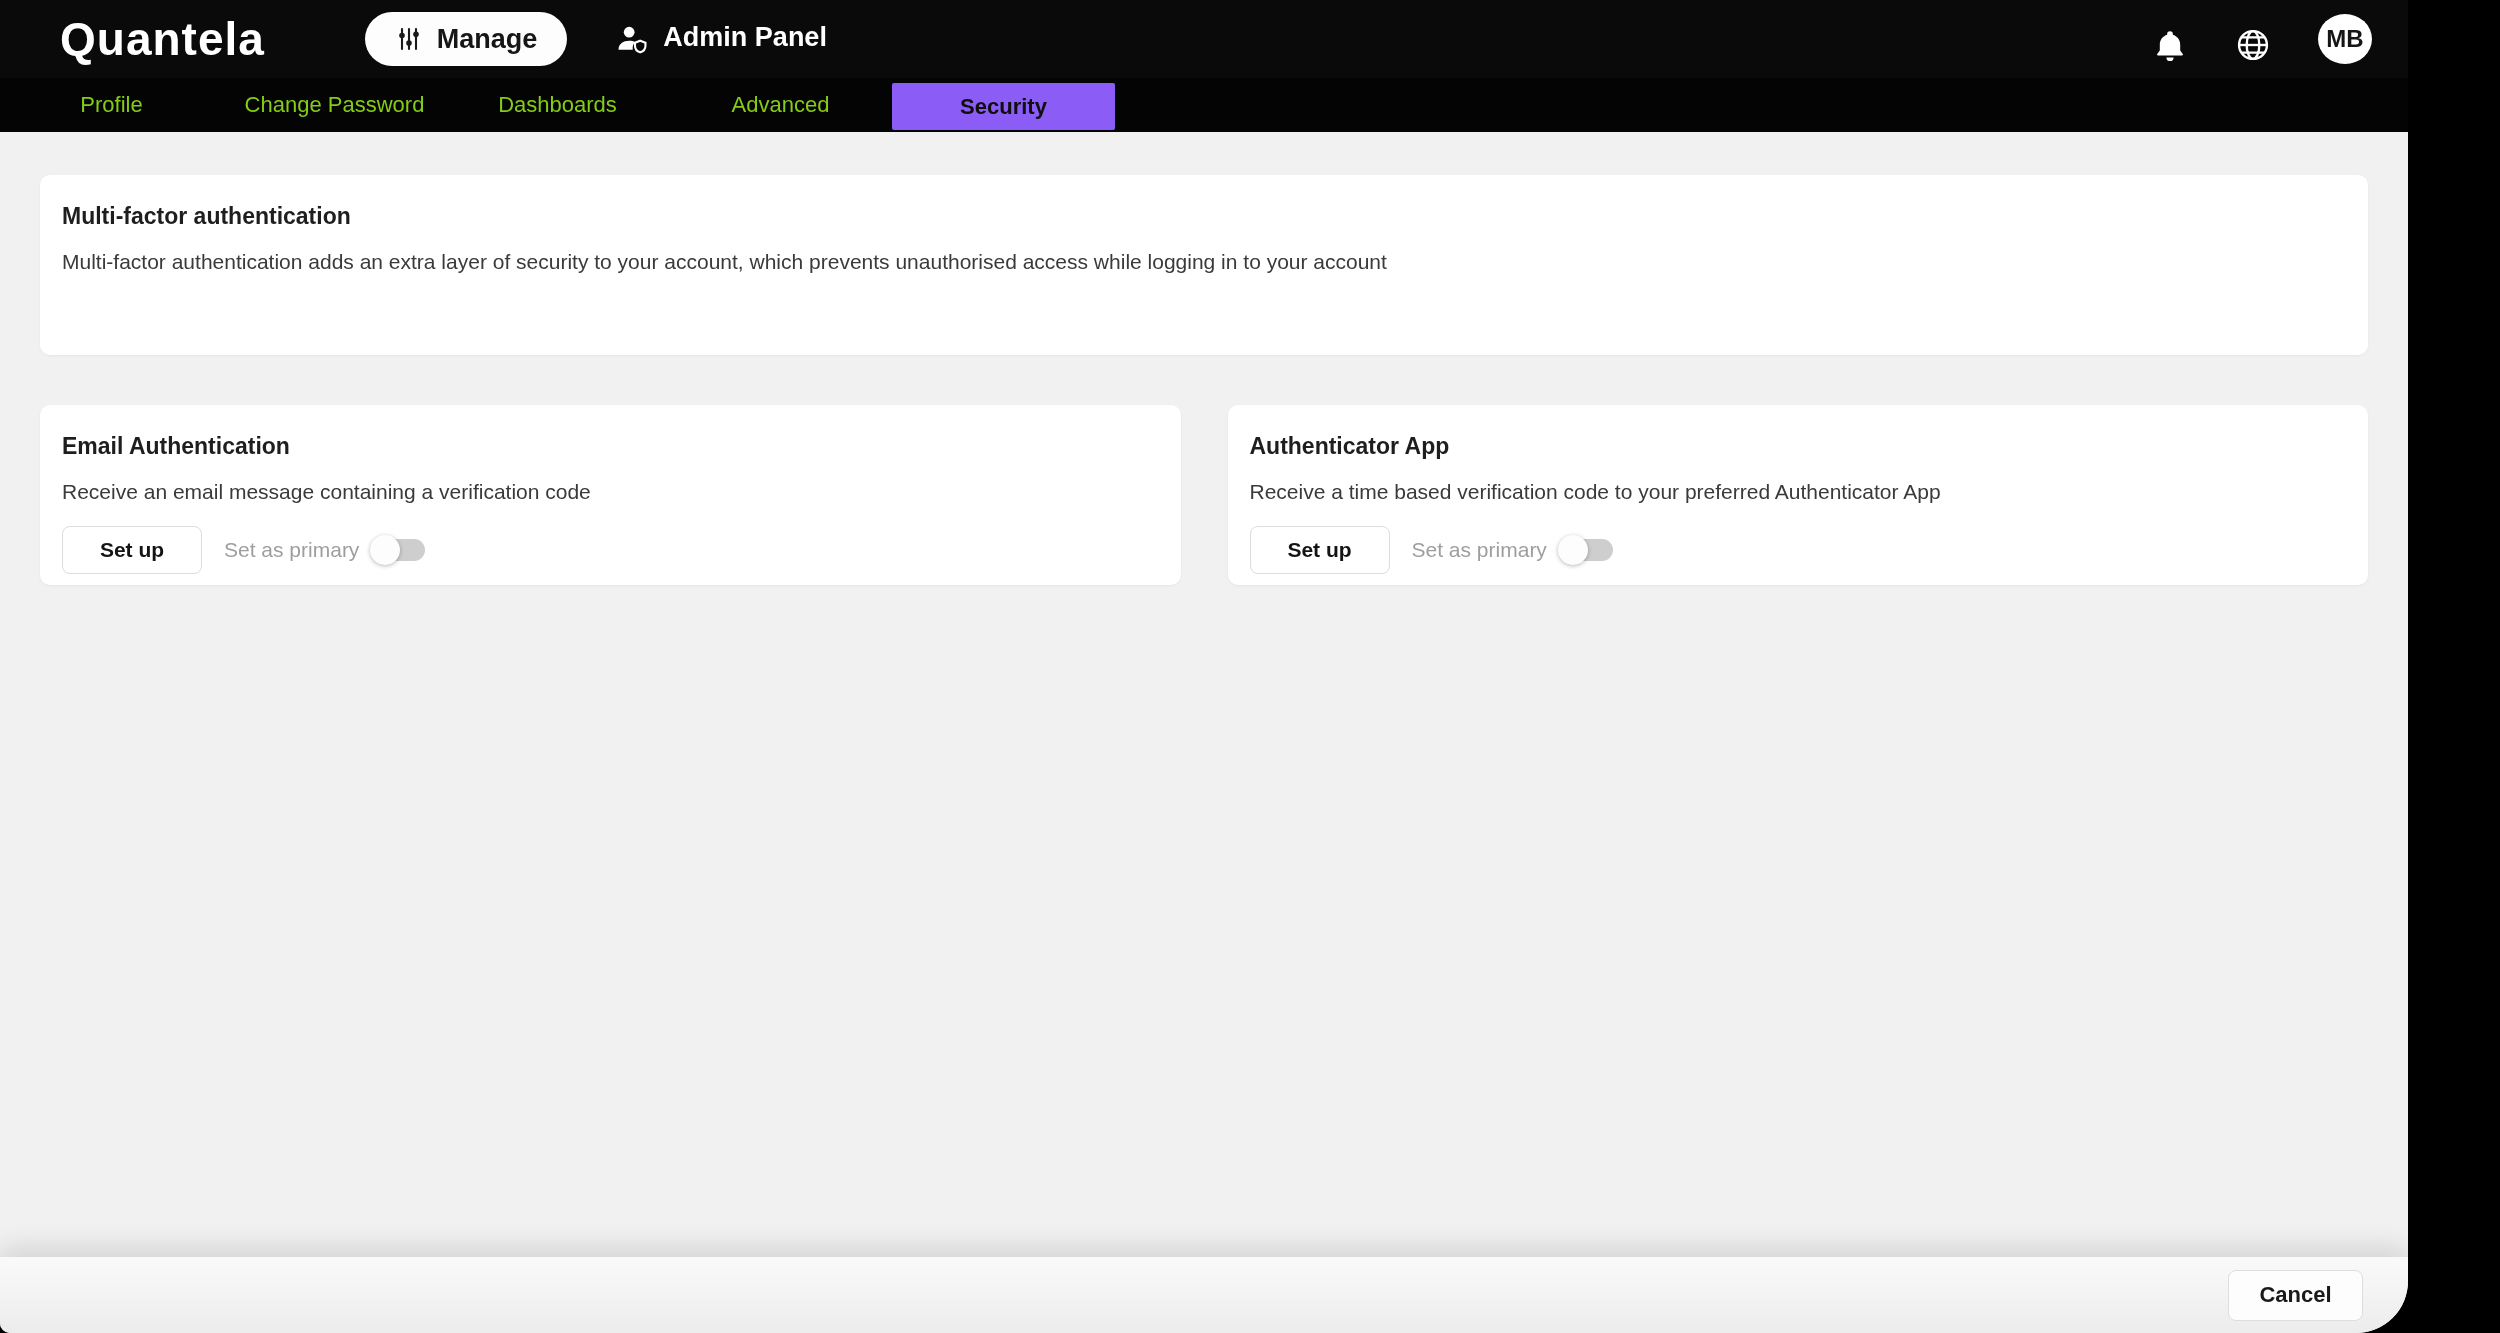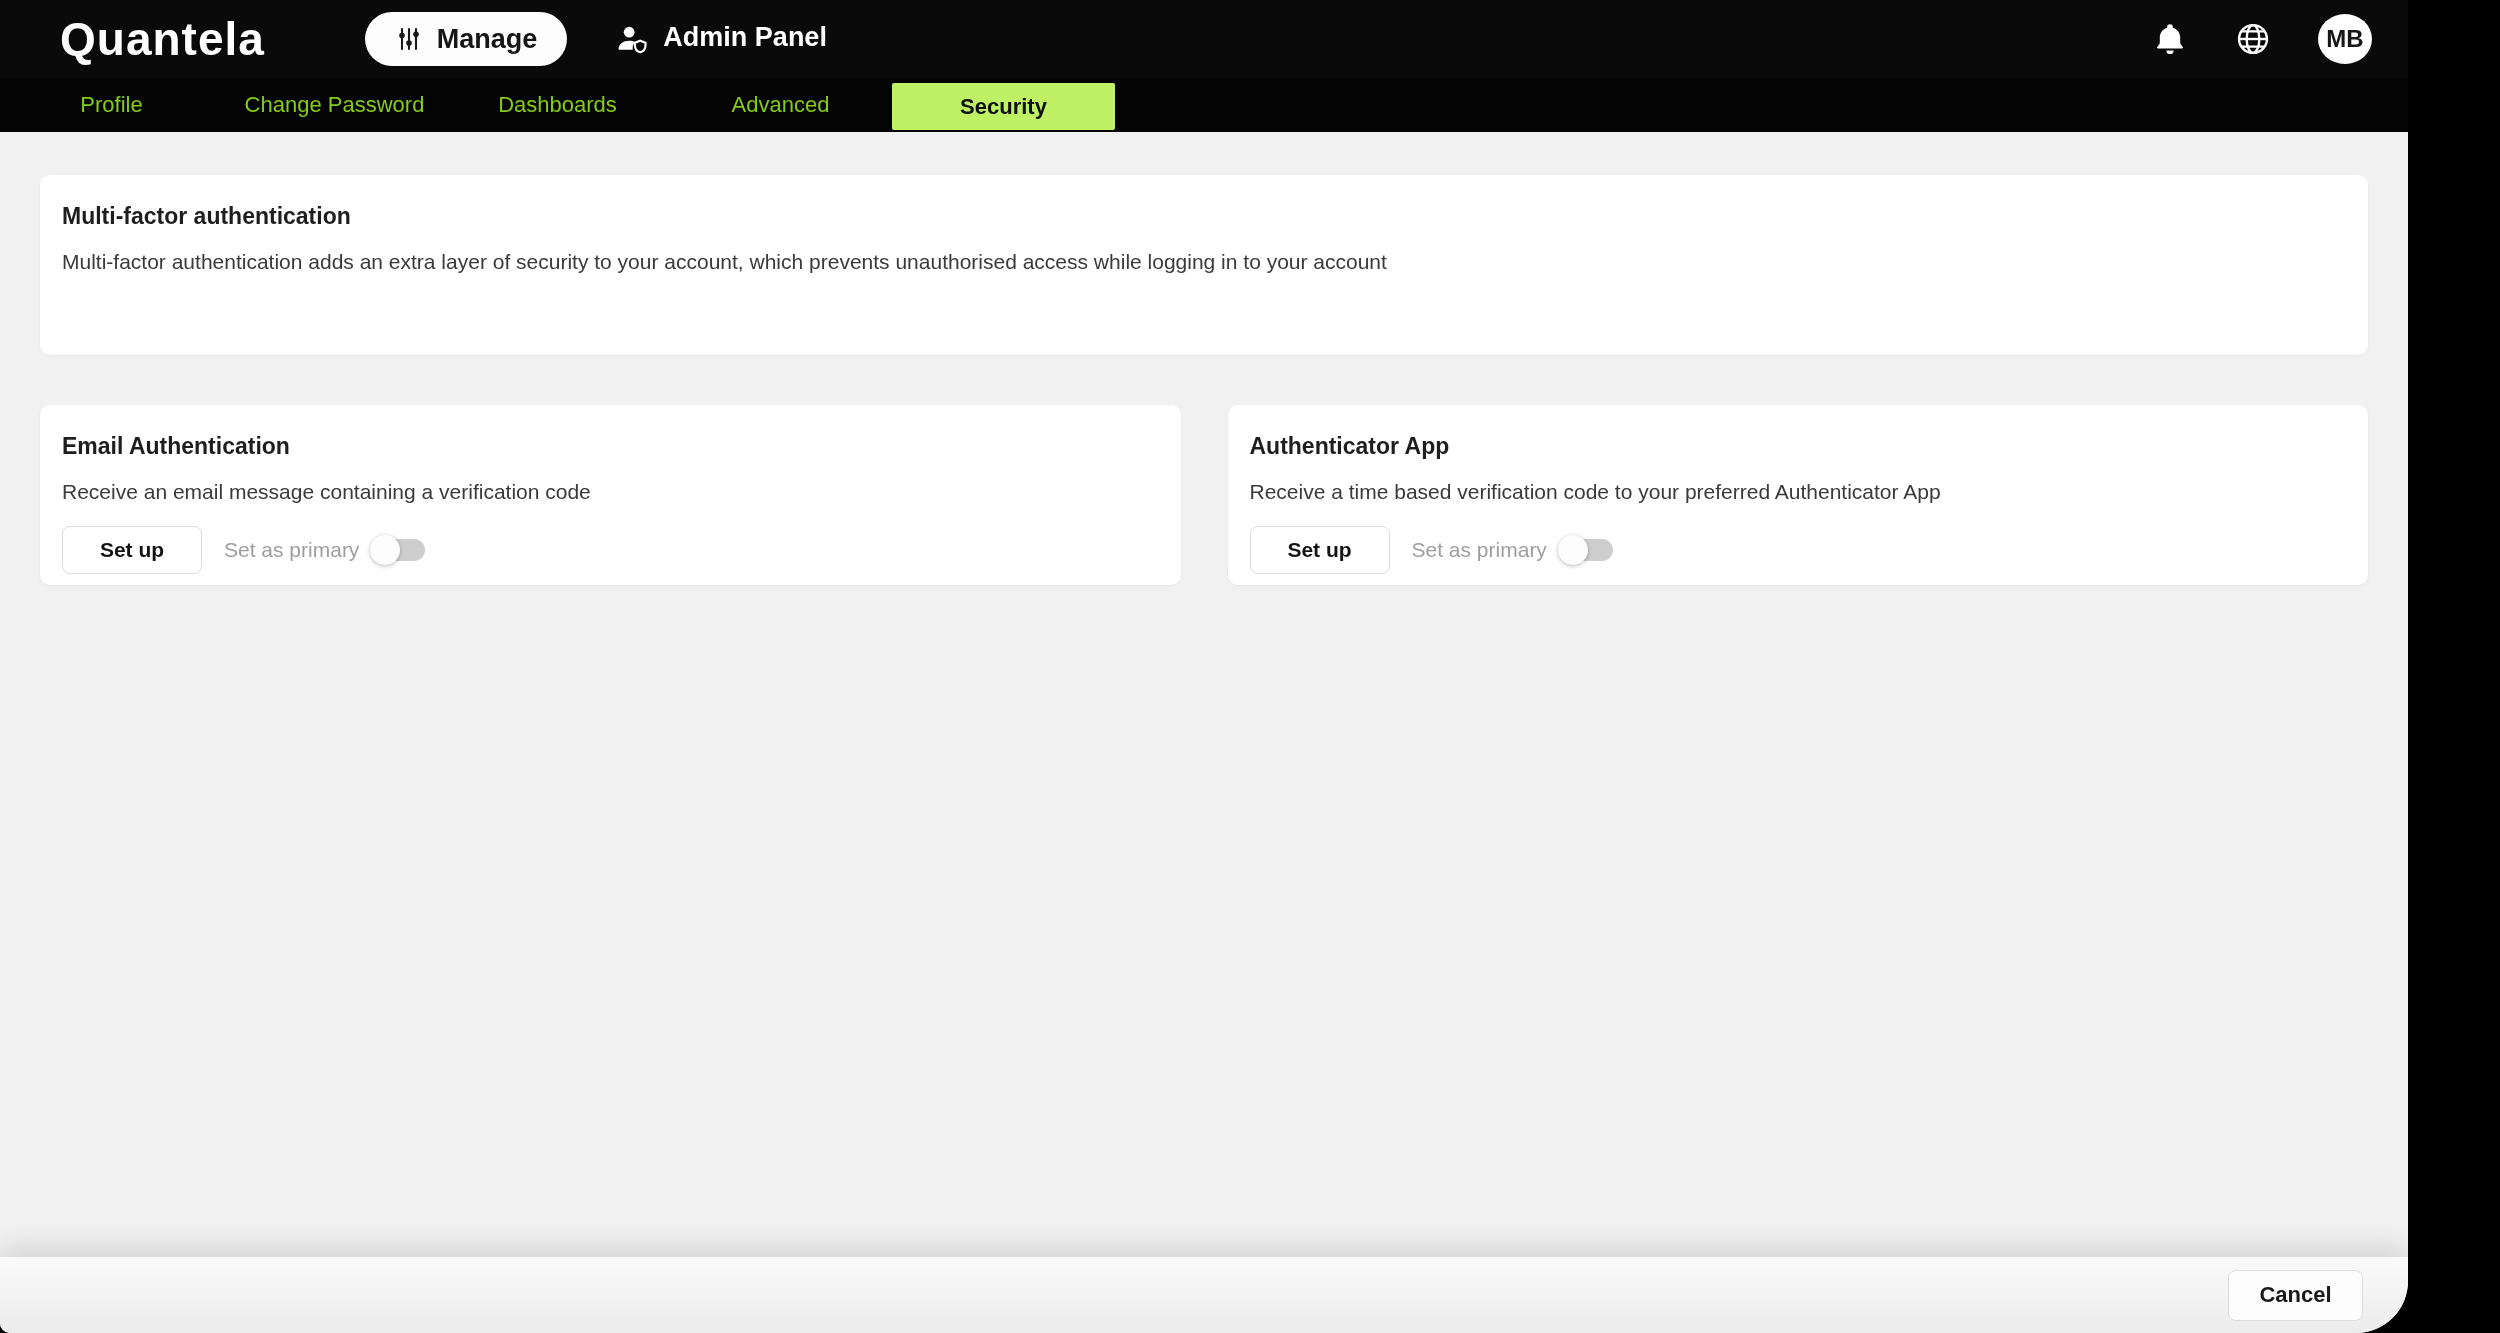--- a/index.html
+++ b/index.html
@@ -8,28 +8,28 @@
 
   .app { width:2408px; height:1333px; display:flex; flex-direction:column; background:#000; }
 
   
   .topbar { height:78px; background:#0a0a0a; display:flex; align-items:center; padding:0 36px 0 60px; flex:0 0 auto; }
   .logo { color:#fff; font-size:46px; font-weight:700; letter-spacing:1px; line-height:1; }
   .manage-pill { margin-left:100px; height:54px; padding:0 30px; background:#fdfdfd; border:none; border-radius:27px; display:flex; align-items:center; gap:14px; cursor:pointer; }
   .manage-pill span { font-size:27px; font-weight:600; color:#161616; font-family:"Liberation Sans", sans-serif; }
   .admin-group { margin-left:48px; display:flex; align-items:flex-start; gap:14px; cursor:pointer; }
   .admin-group span { color:#fff; font-size:27px; font-weight:600; }
-  .top-right { margin-left:auto; display:flex; align-items:center; gap:46px; }
+  .top-right { margin-left:auto; display:flex; align-items:flex-end; gap:46px; }
   .icon-btn { background:none; border:none; cursor:pointer; display:flex; align-items:center; }
   .avatar { width:54px; height:50px; background:#fff; border-radius:50%; display:flex; align-items:center; justify-content:center; font-size:24px; font-weight:700; color:#161616; cursor:pointer; }
 
   
   .tabbar { height:54px; background:#040404; display:flex; flex:0 0 auto; }
   .tab { width:223px; border:none; background:transparent; color:#84cc16; font-size:22px; font-family:"Liberation Sans", sans-serif; cursor:pointer; display:flex; align-items:center; justify-content:center; }
-  .tab.active { background:#bef264; color:#0f0f0f; font-weight:600; margin:5px 0 2px; border-radius:2px; }
+  .tab.active { background:#8b5cf6; color:#0f0f0f; font-weight:600; margin:5px 0 2px; border-radius:2px; }
 
   
   .page { flex:1 1 auto; display:flex; flex-direction:column; background:#f1f1f1; border-radius:0 0 52px 10px; overflow:hidden; }
 
   .content { flex:1 1 auto; padding:43px 40px 0; }
 
   .card { background:#fff; border-radius:10px; box-shadow:0 1px 3px rgba(0,0,0,0.05); padding:28px 22px; }
   .card-title { font-size:23px; font-weight:700; color:#1e1e1e; }
   .card-desc { font-size:21px; color:#3a3a3a; margin-top:20px; }
 

